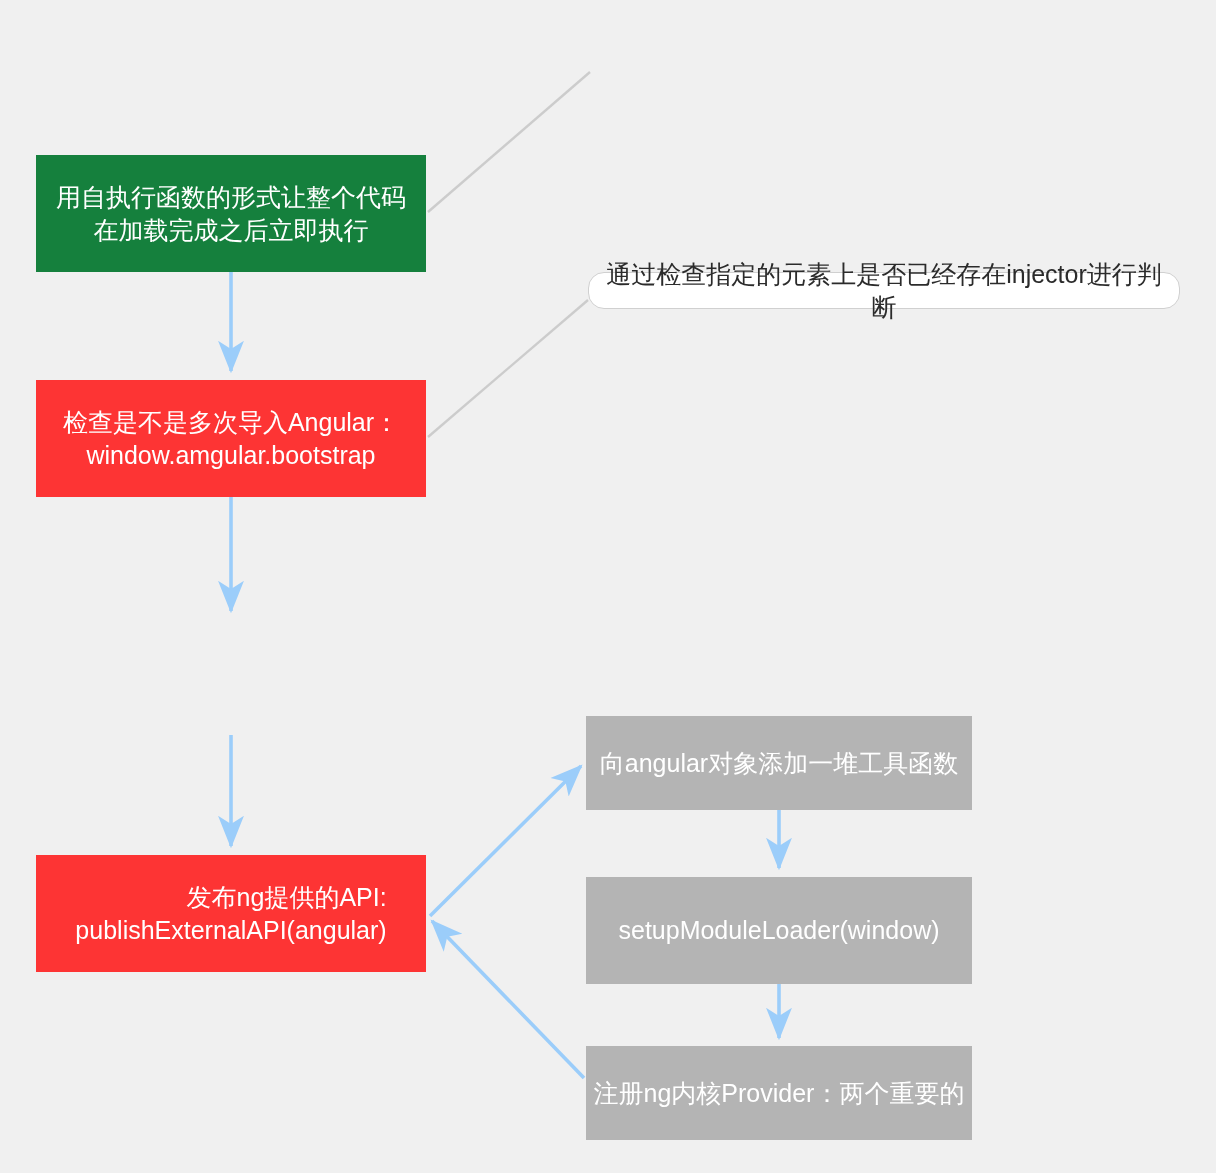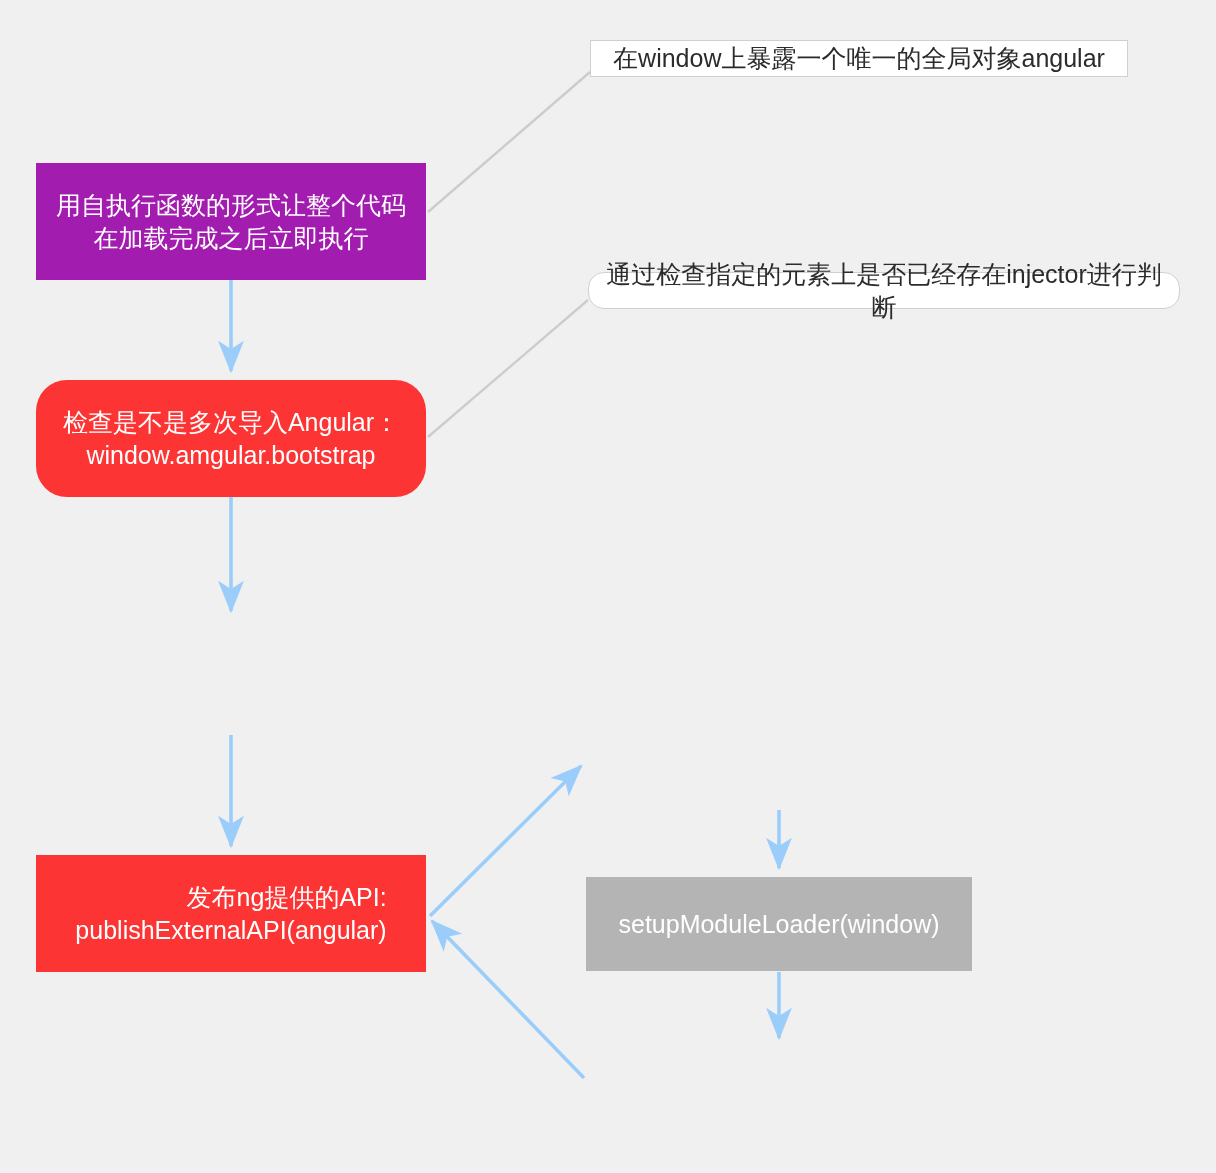--- a/index.html
+++ b/index.html
@@ -33,21 +33,21 @@
     align-items: center;
     justify-content: center;
     text-align: center;
     line-height: 1.32;
     white-space: pre-line;
   }
   .node-process {
     color: #ffffff;
     font-size: 25px;
   }
-  .n-blue  { background: #a21caf; margin-top: 8px; }
+  .n-blue  { background: #15803d; }
   .n-red   { background: #fd3434; }
   .n-gray  { background: #b4b4b4; }
   .node-note {
     background: #ffffff;
     border: 1px solid #d0d0d0;
     color: #2b2b2b;
     font-size: 25px;
     padding: 0 14px;
   }
 </style>
@@ -72,31 +72,32 @@
       <path d="M231,272 L231,371"></path>
       <path d="M231,497 L231,611"></path>
       <path d="M231,735 L231,846"></path>
       <path d="M779,810 L779,868"></path>
       <path d="M779,972 L779,1038"></path>
       <path d="M430,916 L581,766"></path>
       <path d="M584,1078 L432,921"></path>
     </g>
   </svg>
 
-  <div class="node node-note" style="left:590px; top:40px; width:538px; height:37px;">在window上暴露一个唯一的全局对象angular</div>
 
   <div class="node node-note" style="left:588px; top:272px; width:592px; height:37px;border-radius:16px;">通过检查指定的元素上是否已经存在injector进行判断</div>
 
   <div class="node node-process n-blue" style="left:36px; top:155px; width:390px; height:117px;">用自执行函数的形式让整个代码
 在加载完成之后立即执行</div>
 
-  <div class="node node-process n-red" style="left:36px; top:380px; width:390px; height:117px;border-radius:31px;">检查是不是多次导入Angular：
+  <div class="node node-process n-red" style="left:36px; top:380px; width:390px; height:117px;">检查是不是多次导入Angular：
 window.amgular.bootstrap</div>
 
 
   <div class="node node-process n-red" style="left:36px; top:855px; width:390px; height:117px;text-align:right;">发布ng提供的API:
 publishExternalAPI(angular)</div>
 
+  <div class="node node-process n-gray" style="left:586px; top:716px; width:386px; height:94px;">向angular对象添加一堆工具函数</div>
 
-  <div class="node node-process n-gray" style="left:586px; top:877px; width:386px; height:94px;">setupModuleLoader(window)</div>
+  <div class="node node-process n-gray" style="left:586px; top:877px; width:386px; height:107px;">setupModuleLoader(window)</div>
 
+  <div class="node node-process n-gray" style="left:586px; top:1046px; width:386px; height:94px;">注册ng内核Provider：两个重要的</div>
 
 </div>
 
 </body></html>

